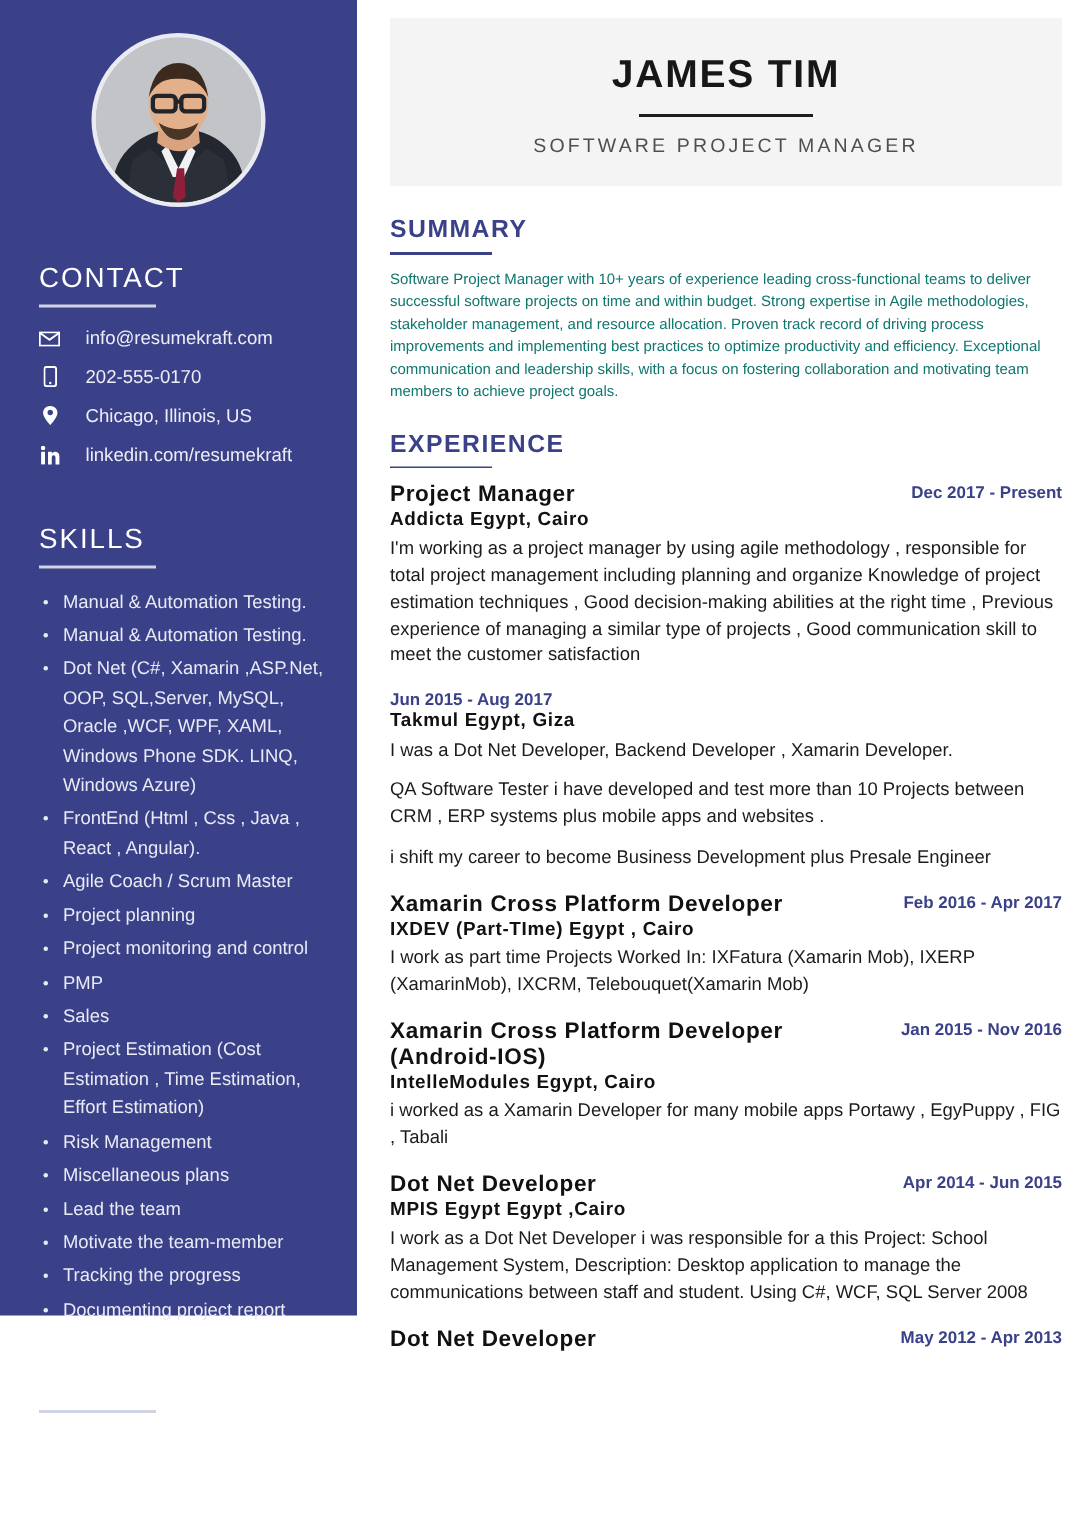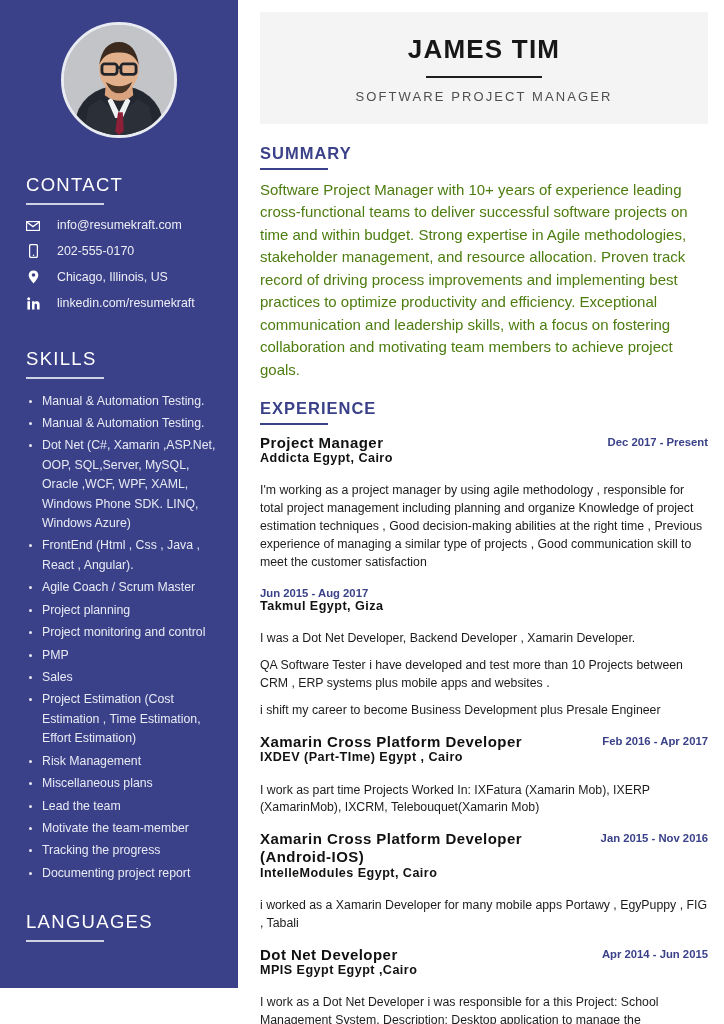--- a/index.html
+++ b/index.html
@@ -12,21 +12,21 @@
   .page {
     position: relative;
     width: 724px; height: 1024px;
     background: #ffffff;
     display: flex;
   }
 
   
   .sidebar {
     width: 238px;
-    height: 988px;
+    height: 877px;
     background: #3a4189;
     flex: 0 0 238px;
     padding: 0 0 0 0;
     position: relative;
   }
   .photo-wrap {
     display: flex; justify-content: center;
     padding-top: 22px;
   }
   .photo {
@@ -124,23 +124,23 @@
     font-weight: 600;
   }
   .sec-rule {
     width: 68px; height: 1.5px;
     background: #3a4189;
     margin-top: 5px;
     margin-bottom: 9px;
   }
   .summary-block { margin-top: 20px; }
   .body-text {
-    font-size: 15px;
+    font-size: 10px;
     line-height: 1.50;
-    color: #4d7c0f;
+    color: #0f766e;
   }
   .exp-block { margin-top: 18px; }
 
   .job { margin-bottom: 13px; }
   .job-head {
     display: flex;
     justify-content: space-between;
     align-items: flex-start;
     gap: 10px;
   }
@@ -163,21 +163,21 @@
     font-size: 12.6px;
     font-weight: bold;
     letter-spacing: 0.45px;
     color: #111111;
     line-height: 1.2;
   }
   .job-desc {
     font-size: 12.3px;
     line-height: 1.46;
     color: #1c1c1c;
-    margin-top: 16px;
+    margin-top: 3px;
   }
   .job-desc + .job-desc { margin-top: 9px; }
 </style>
 </head>
 <body>
 
 <div class="page">
 
   <aside class="sidebar">
 

